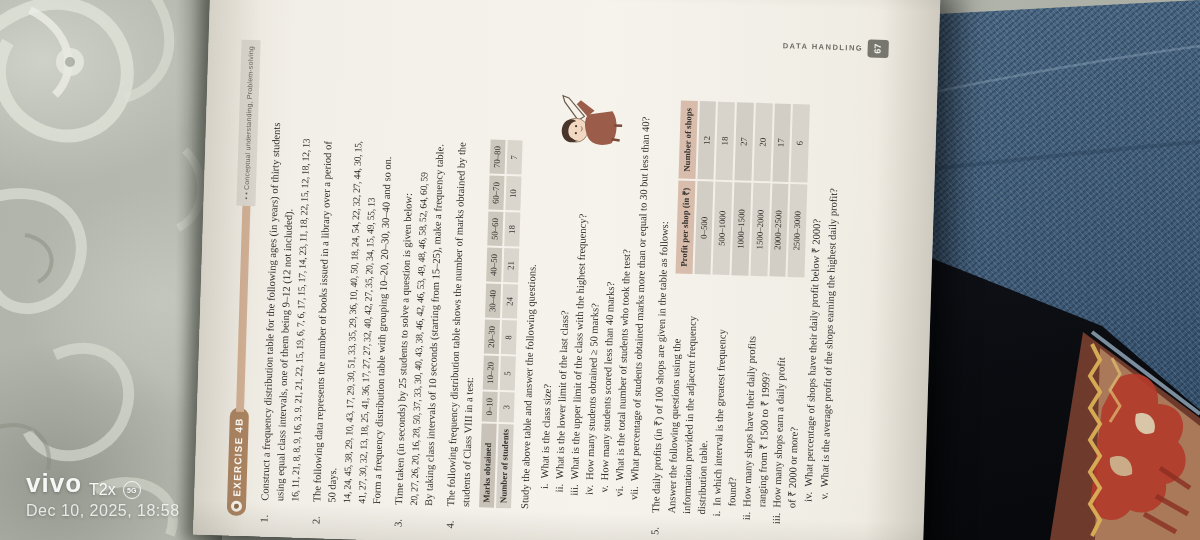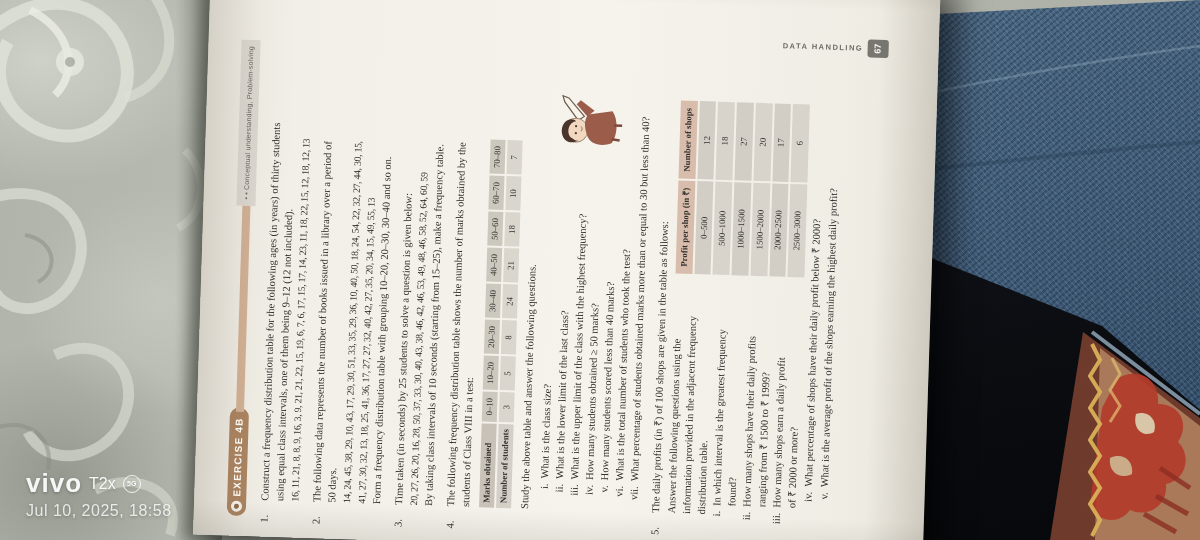--- a/index.html
+++ b/index.html
@@ -91,21 +91,21 @@
   .kid{position:absolute;left:392px;top:348px;}
   
   .page-tab{position:absolute;right:64px;bottom:50px;display:flex;flex-direction:column;align-items:center;gap:4px;}
   .tab-chapter{writing-mode:vertical-rl;font-family:"Liberation Sans",sans-serif;font-weight:bold;
     font-size:7.5px;letter-spacing:1.5px;color:#6d6b64;}
   .tab-num{background:#77766f;color:#f5f4ef;font-family:"Liberation Sans",sans-serif;
     font-weight:bold;font-size:9px;padding:3px 4px;border-radius:3px;}
   
   .wm{position:absolute;left:26px;top:468px;z-index:9;color:rgba(255,255,255,.93);
     font-family:"Liberation Sans",sans-serif;text-shadow:0 1px 3px rgba(40,42,38,.35);}
-  .wm-brandrow{display:flex;align-items:center;gap:7px;}
+  .wm-brandrow{display:flex;align-items:flex-end;gap:7px;}
   .wm-brand{font-size:26px;font-weight:bold;letter-spacing:1px;}
   .wm-model{font-size:16px;font-weight:normal;}
   .wm-badge{width:16px;height:16px;border:1.5px solid rgba(255,255,255,.85);border-radius:50%;
     display:flex;align-items:center;justify-content:center;font-size:7px;font-weight:bold;}
   .wm-date{font-size:16px;color:rgba(255,255,255,.8);margin-top:3px;letter-spacing:.5px;}
 </style>
 </head>
 <body>
 
 <div class="sc-carpet"></div>
@@ -340,14 +340,14 @@
 
   </div>
 </div>
 
 <div class="wm">
   <div class="wm-brandrow">
     <span class="wm-brand">vivo</span>
     <span class="wm-model">T2x</span>
     <span class="wm-badge">5G</span>
   </div>
-  <div class="wm-date">Jul 10, 2025, 18:58</div>
+  <div class="wm-date">Dec 10, 2025, 18:58</div>
 </div>
 
 </body></html>

